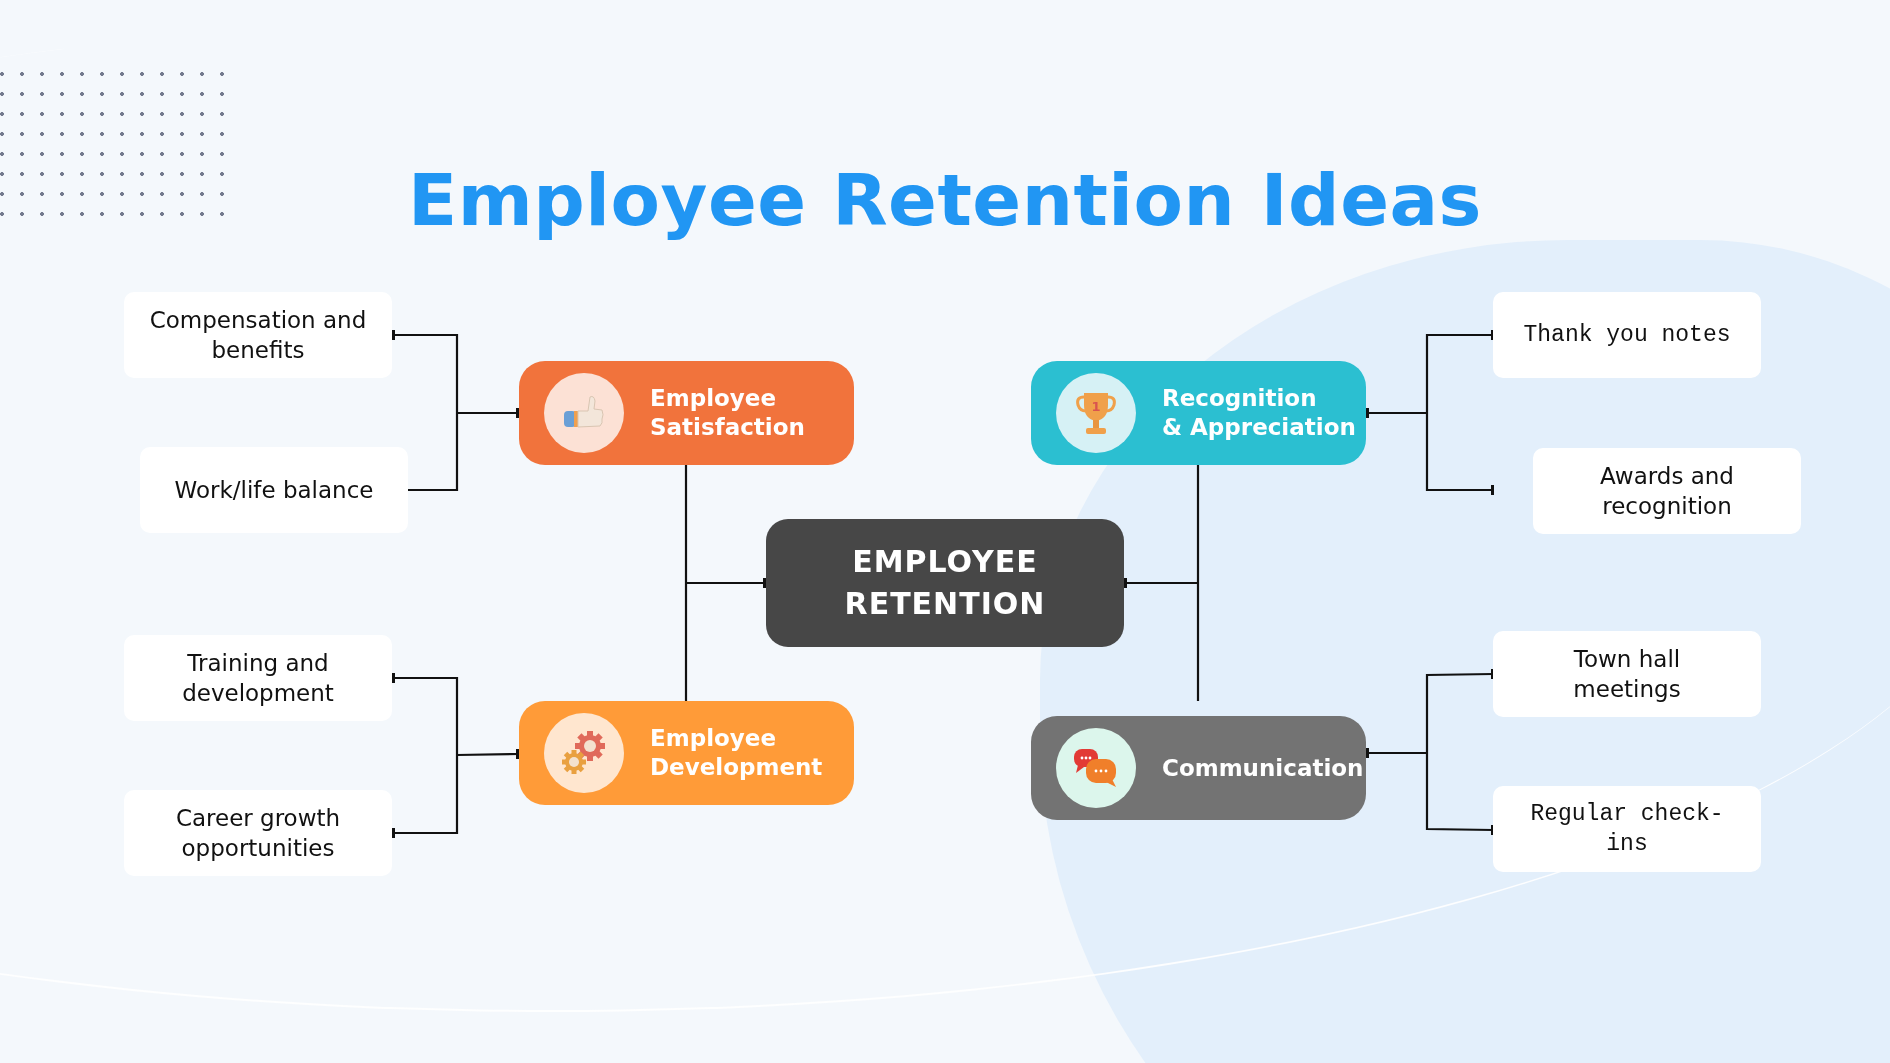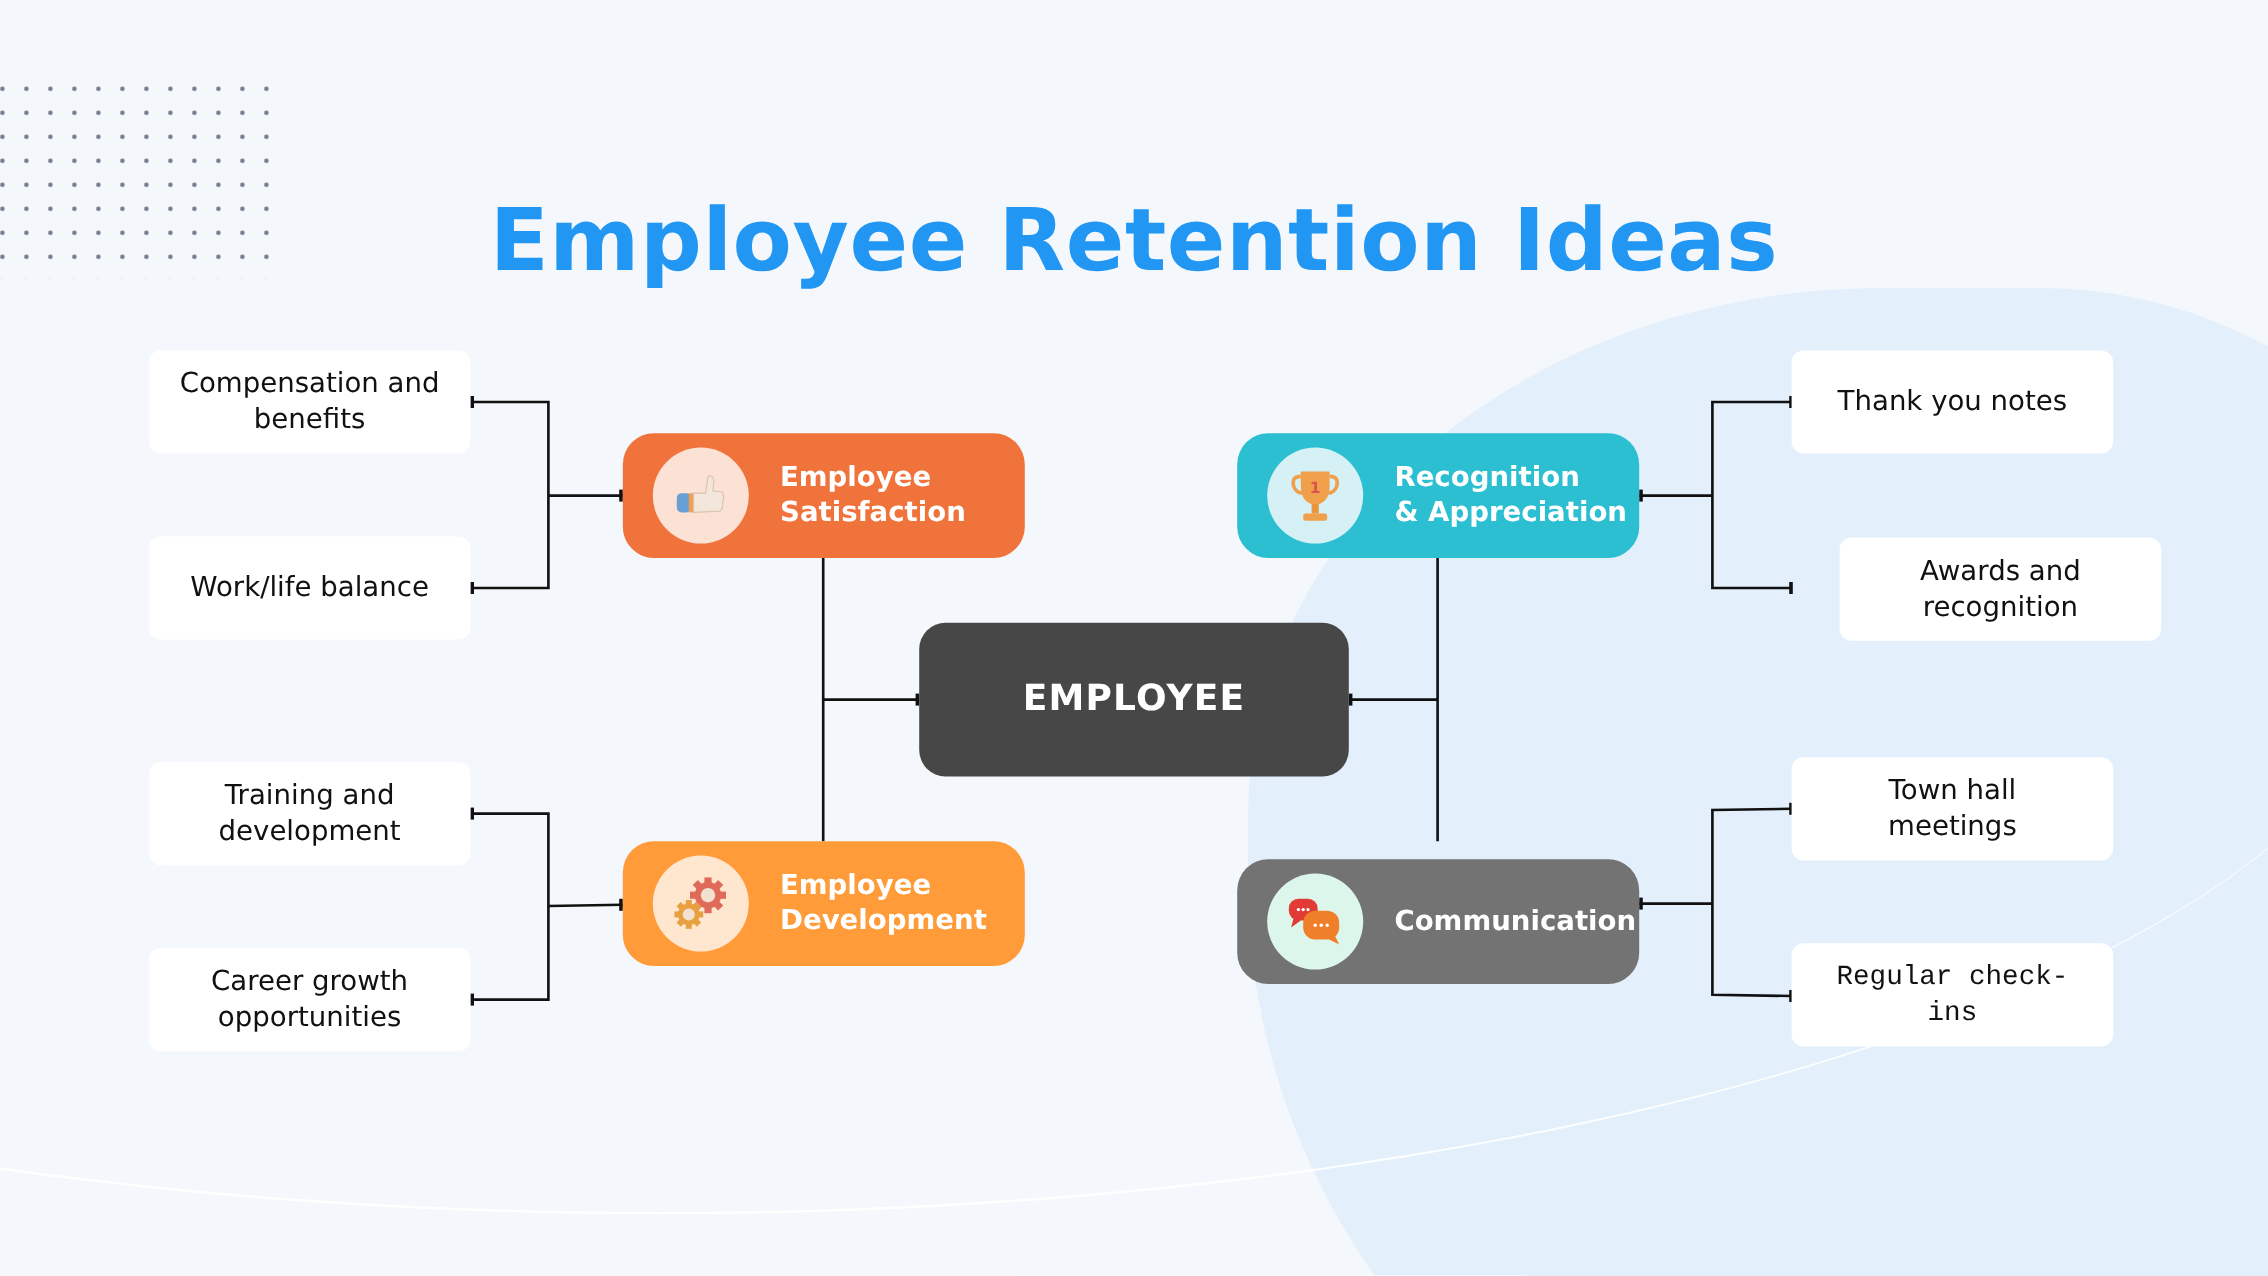--- a/index.html
+++ b/index.html
@@ -101,31 +101,31 @@
     <rect x="1491" y="330" width="3" height="10"></rect>
     <rect x="1491" y="485" width="3" height="10"></rect>
     <rect x="1491" y="669" width="3" height="10"></rect>
     <rect x="1491" y="825" width="3" height="10"></rect>
   </g>
 </svg>
 
 <div class="leaf" style="left:124px;top:292px;">
   <span>Compensation and benefits</span>
 </div>
-<div class="leaf" style="left:124px;top:447px;justify-content:center;">
+<div class="leaf" style="left:140px;top:447px;justify-content:center;">
   <span>Work/life balance</span>
 </div>
 <div class="leaf" style="left:124px;top:635px;align-items:center;">
   <span>Training and development</span>
 </div>
 <div class="leaf" style="left:124px;top:790px;">
   <span>Career growth opportunities</span>
 </div>
 
-<div class="leaf" style="left:1493px;top:292px;">
+<div class="leaf" style="left:1493px;top:292px;font-family:Liberation Mono, monospace;">
   <span>Thank you notes</span>
 </div>
 <div class="leaf" style="left:1493px;top:448px;margin-left:40px;">
   <span>Awards and recognition</span>
 </div>
 <div class="leaf" style="left:1493px;top:631px;">
   <span>Town hall meetings</span>
 </div>
 <div class="leaf" style="left:1493px;top:786px;font-family:Liberation Mono, monospace;">
   <span>Regular check-ins</span>
@@ -210,13 +210,14 @@
         </g>
       </svg>
   </div>
   <div class="label">
     <div>Communication</div>
   </div>
 </div>
 
 <div class="center">
   <div>EMPLOYEE</div>
+  <div>RETENTION</div>
 </div>
 
 </body></html>

